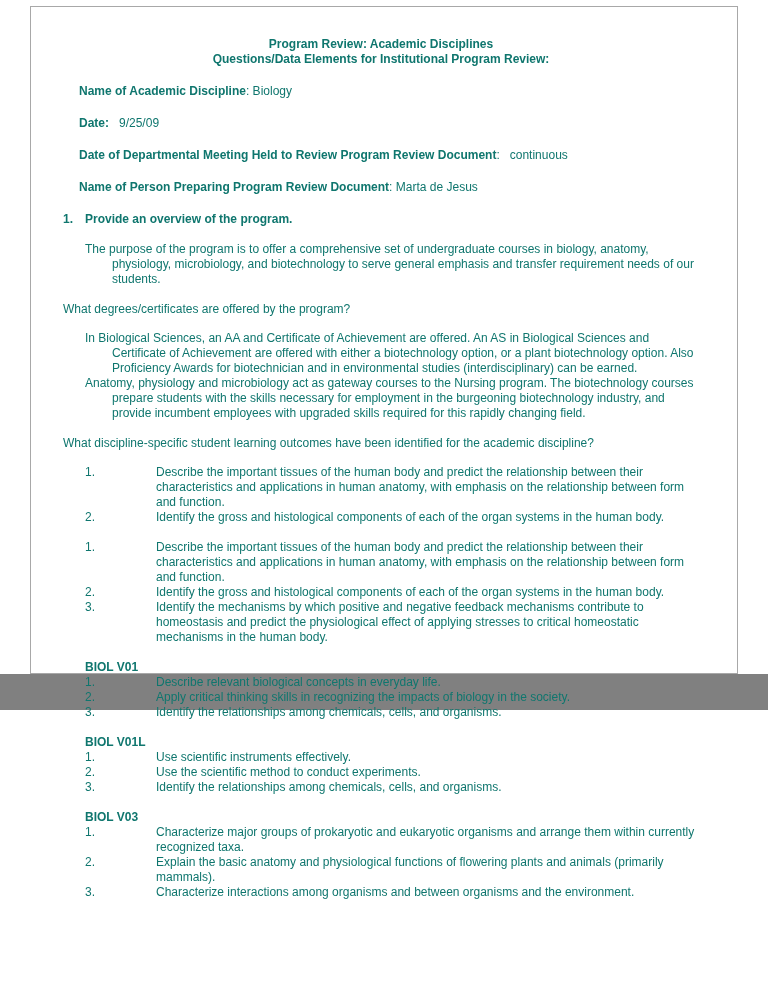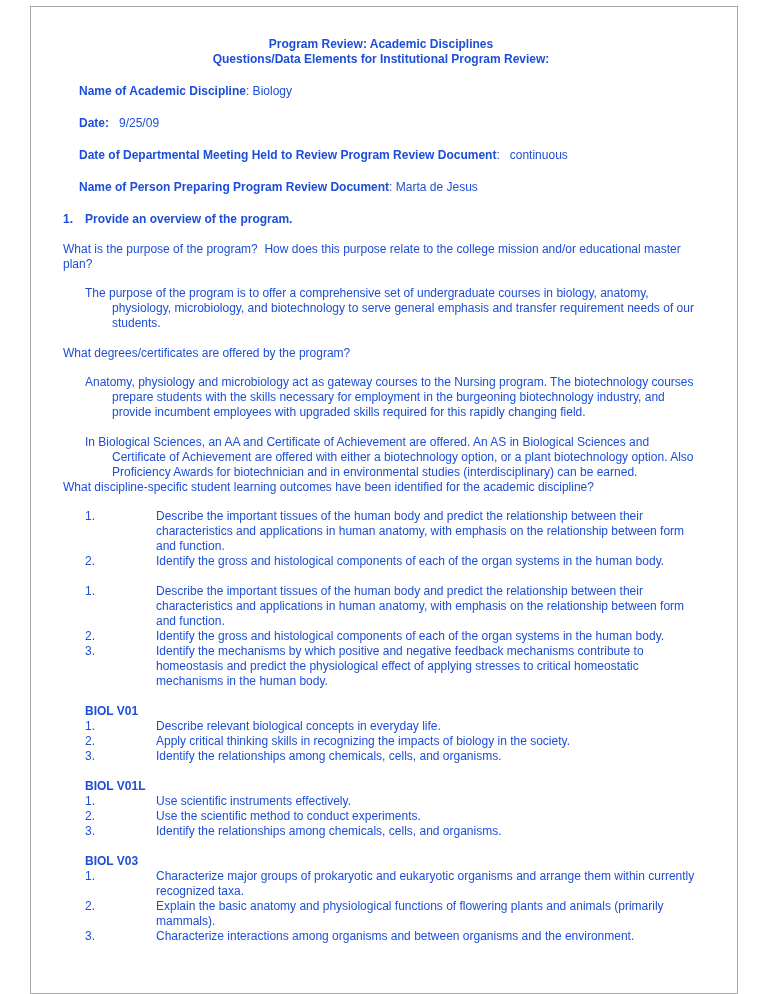--- a/index.html
+++ b/index.html
@@ -11,27 +11,27 @@
   .viewport {
     width: 768px;
     height: 994px;
     position: relative;
     background: #ffffff;
     overflow: hidden;
   }
   .page {
     box-sizing: border-box;
     margin: 6px 30px 0 30px;
-    height: 988px;
+    height: 668px;
     background: #ffffff;
     border: 1px solid #a8a8a8;
     padding: 30px 38px 0 32px;
     font-size: 12px;
     line-height: 15px;
-    color: #1d4ed8;
+    color: #0f766e;
   }
   .page-gap {
     width: 768px;
     height: 36px;
     background: #808080;
   }
   p { margin: 0 0 15px 0; }
   .title-block {
     text-align: center;
     font-weight: bold;
@@ -77,28 +77,27 @@
 
     <p class="field"><span class="b">Date of Departmental Meeting Held to Review Program Review Document</span><span class="v">:   continuous</span></p>
 
     <p class="field"><span class="b">Name of Person Preparing Program Review Document</span><span class="v">: Marta de Jesus</span></p>
 
     <p class="h1">
         <span class="hnum">1.</span>
         <span>Provide an overview of the program.</span>
       </p>
 
-    <p class="q">What is the purpose of the program?  How does this purpose relate to the college mission and/or educational master plan?</p>
 
     <p class="ans">The purpose of the program is to offer a comprehensive set of undergraduate courses in biology, anatomy, physiology, microbiology, and biotechnology to serve general emphasis and transfer requirement needs of our students.</p>
 
     <p class="q">What degrees/certificates are offered by the program?</p>
 
+    <p class="ans tight">In Biological Sciences, an AA and Certificate of Achievement are offered. An AS in Biological Sciences and Certificate of Achievement are offered with either a biotechnology option, or a plant biotechnology option. Also Proficiency Awards for biotechnician and in environmental studies (interdisciplinary) can be earned.</p>
     <p class="ans">Anatomy, physiology and microbiology act as gateway courses to the Nursing program. The biotechnology courses prepare students with the skills necessary for employment in the burgeoning biotechnology industry, and provide incumbent employees with upgraded skills required for this rapidly changing field.</p>
-    <p class="ans tight">In Biological Sciences, an AA and Certificate of Achievement are offered. An AS in Biological Sciences and Certificate of Achievement are offered with either a biotechnology option, or a plant biotechnology option. Also Proficiency Awards for biotechnician and in environmental studies (interdisciplinary) can be earned.</p>
 
     <p class="q">What discipline-specific student learning outcomes have been identified for the academic discipline?</p>
 
     <div class="slo-group">
       <div class="slo-item">
         <span class="slo-num">1.</span>
         <span class="slo-text">Describe the important tissues of the human body and predict the relationship between their characteristics and applications in human anatomy, with emphasis on the relationship between form and function.</span>
       </div>
       <div class="slo-item">
         <span class="slo-num">2.</span>

